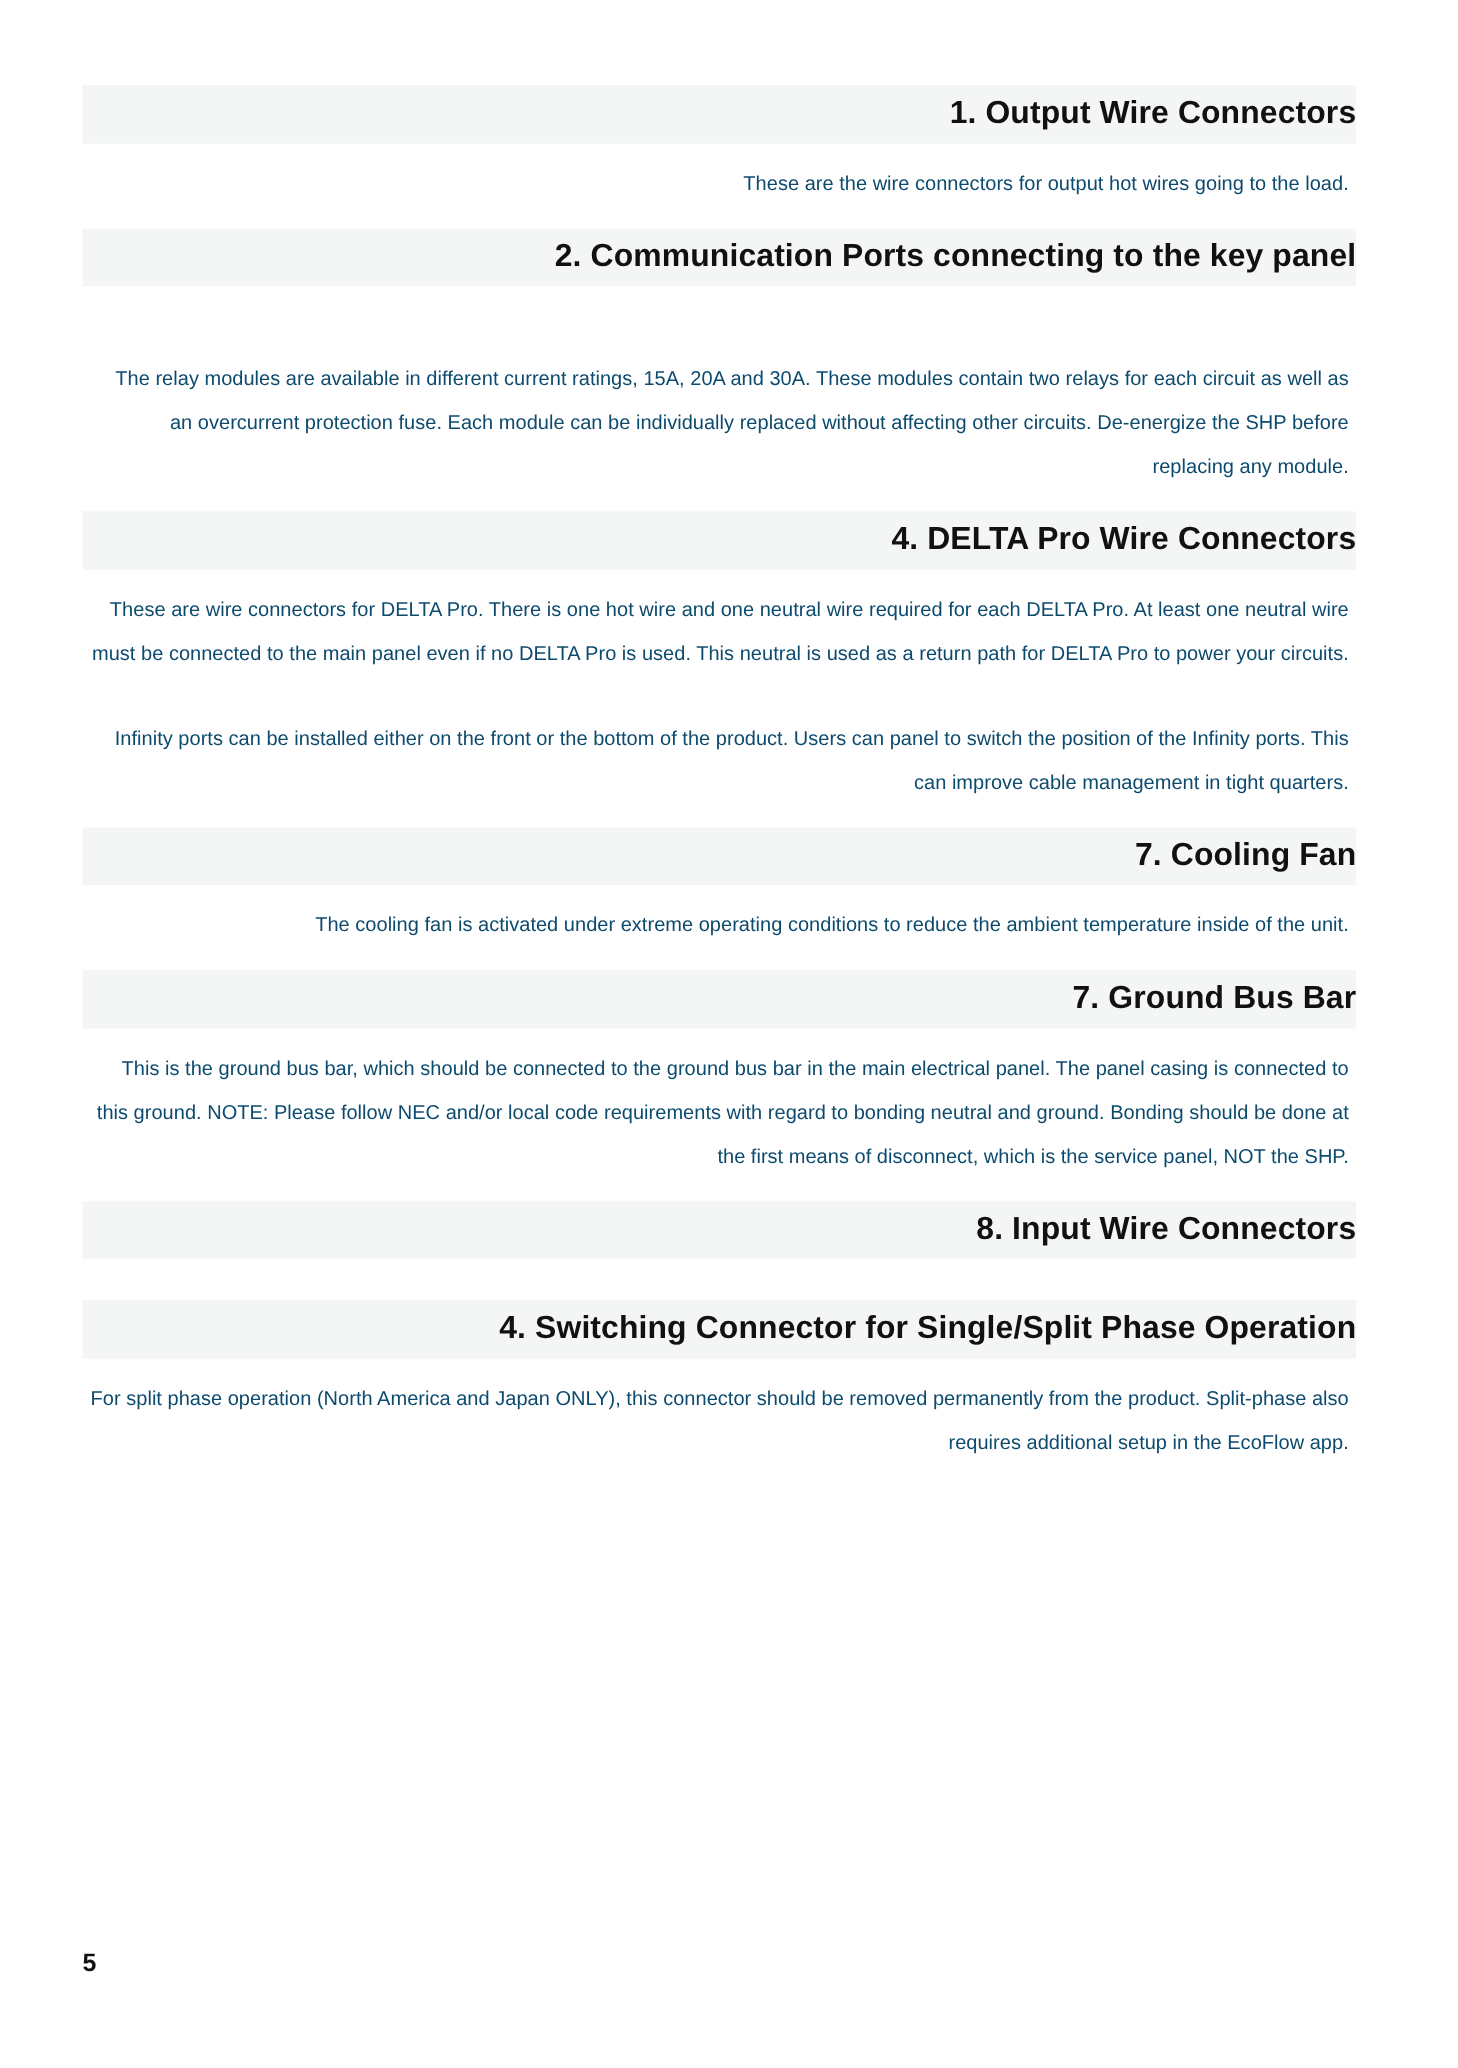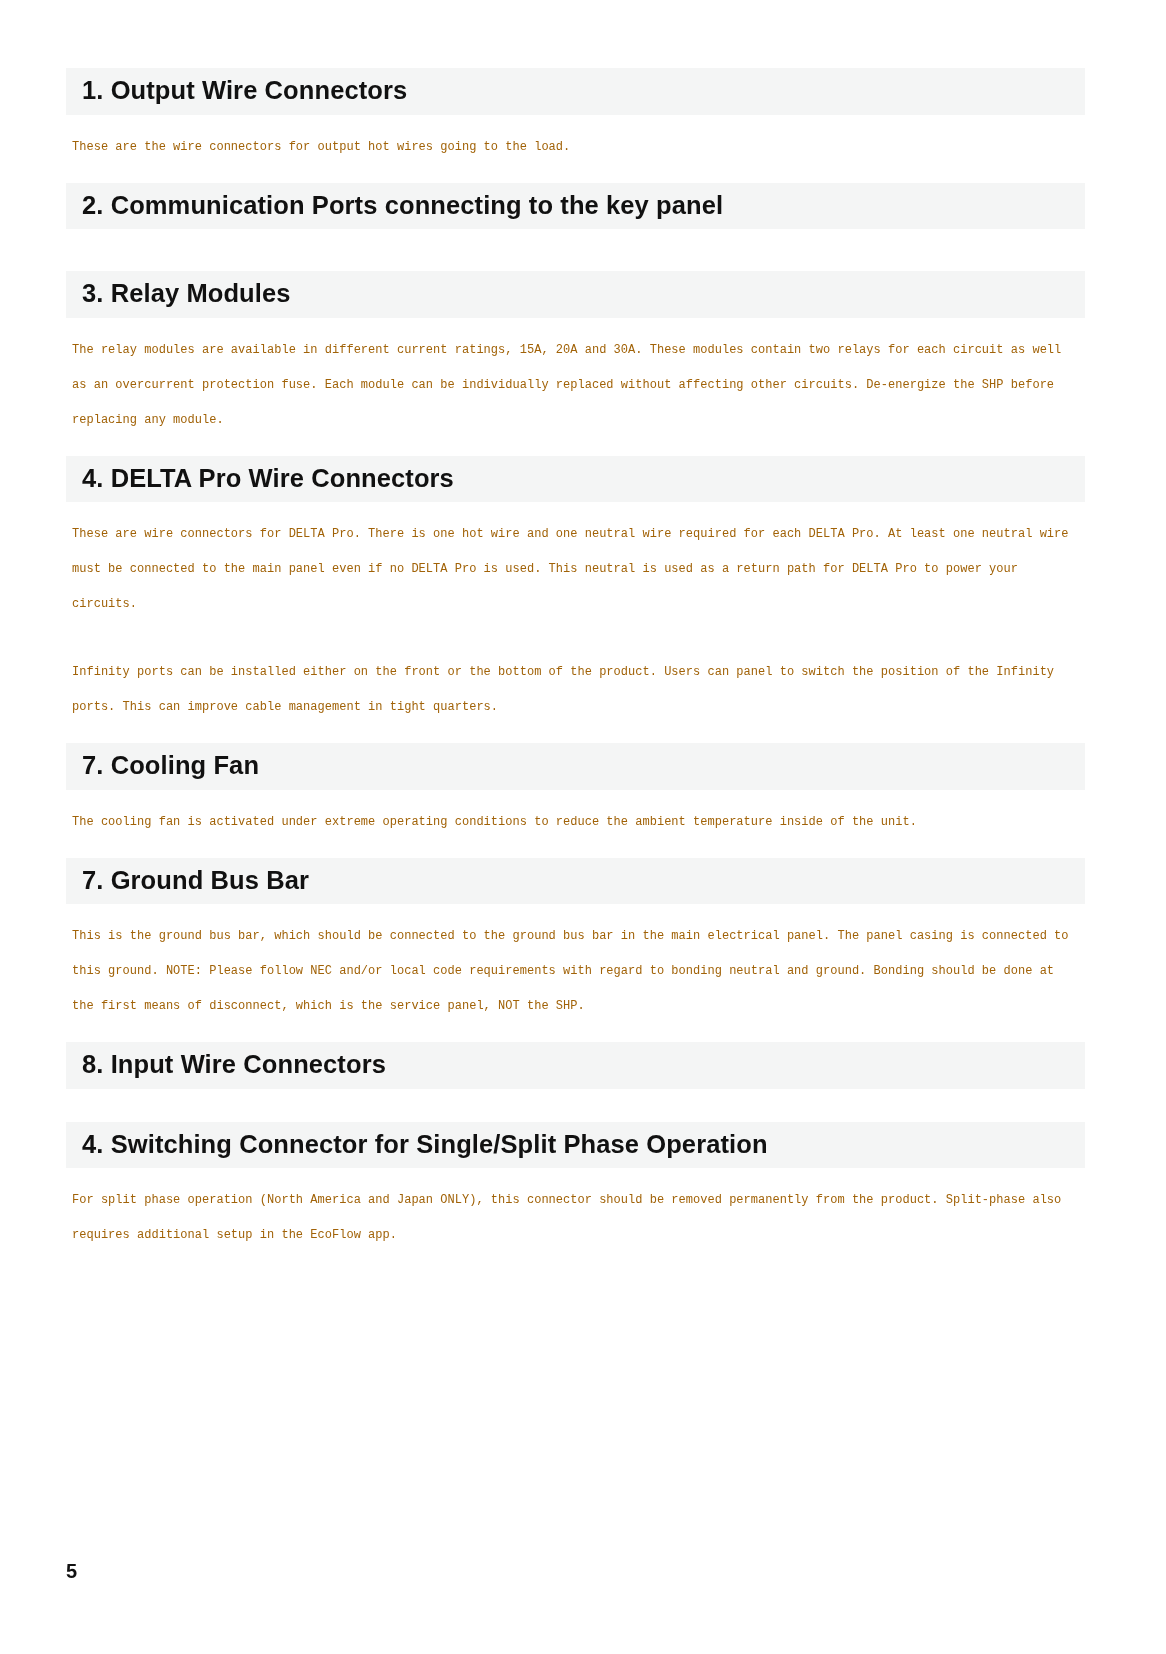--- a/index.html
+++ b/index.html
@@ -16,20 +16,21 @@
     position: relative;
   }
 
   .page {
     position: absolute;
     left: 0;
     top: 0;
     width: 1166px;
     height: 1160px;
     background: #ffffff;
+    text-align: right;
   }
 
   .content {
     position: absolute;
     left: 66px;
     top: 68px;
     width: 1019px;
   }
 
   .section {
@@ -45,25 +46,25 @@
     line-height: 1.0;
     padding: 10px 0 11px 16px;
     margin: 0;
     white-space: nowrap;
     font-family: "Liberation Sans", sans-serif;
   }
 
   .section-body {
     margin: 0;
     padding: 0 6px 0 6px;
-    font-size: 12px;
+    font-size: 16px;
     line-height: 35px;
-    color: #a16207;
+    color: #0c4a6e;
     letter-spacing: 0.02px;
-    font-family: Liberation Mono, monospace;
+    font-family: Liberation Sans, sans-serif;
   }
 
   .gap-after-heading-only {
     height: 28px;
   }
 
   .sp-a { height: 15px; }
   .sp-b { height: 18px; }
   .sp-c { height: 14px; }
 
@@ -93,21 +94,20 @@
     <div class="sp-b"></div>
 
     <div class="section">
       <h2 class="section-heading">2. Communication Ports connecting to the key panel</h2>
       <div class="gap-after-heading-only"></div>
     </div>
 
     <div class="sp-c"></div>
 
     <div class="section">
-      <h2 class="section-heading">3. Relay Modules</h2>
       <div class="sp-a"></div>
       <p class="section-body">The relay modules are available in different current ratings, 15A, 20A and 30A. These modules contain two relays for each circuit as well as an overcurrent protection fuse. Each module can be individually replaced without affecting other circuits. De-energize the SHP before replacing any module.</p>
     </div>
 
     <div class="sp-b"></div>
 
     <div class="section">
       <h2 class="section-heading">4. DELTA Pro Wire Connectors</h2>
       <div class="sp-a"></div>
       <p class="section-body">These are wire connectors for DELTA Pro. There is one hot wire and one neutral wire required for each DELTA Pro. At least one neutral wire must be connected to the main panel even if no DELTA Pro is used. This neutral is used as a return path for DELTA Pro to power your circuits.</p>

